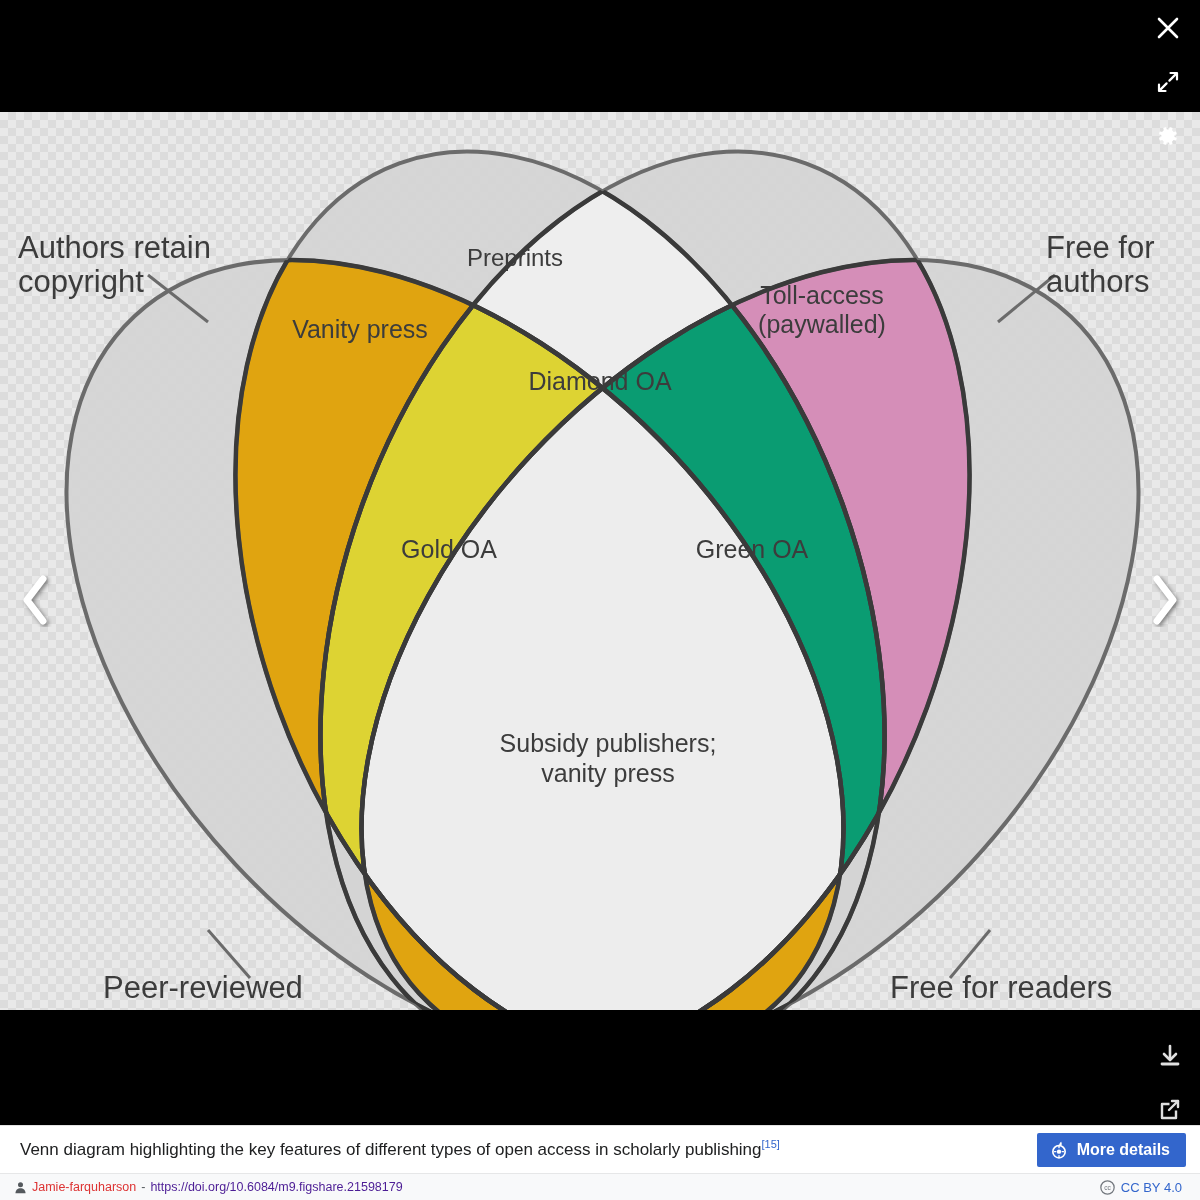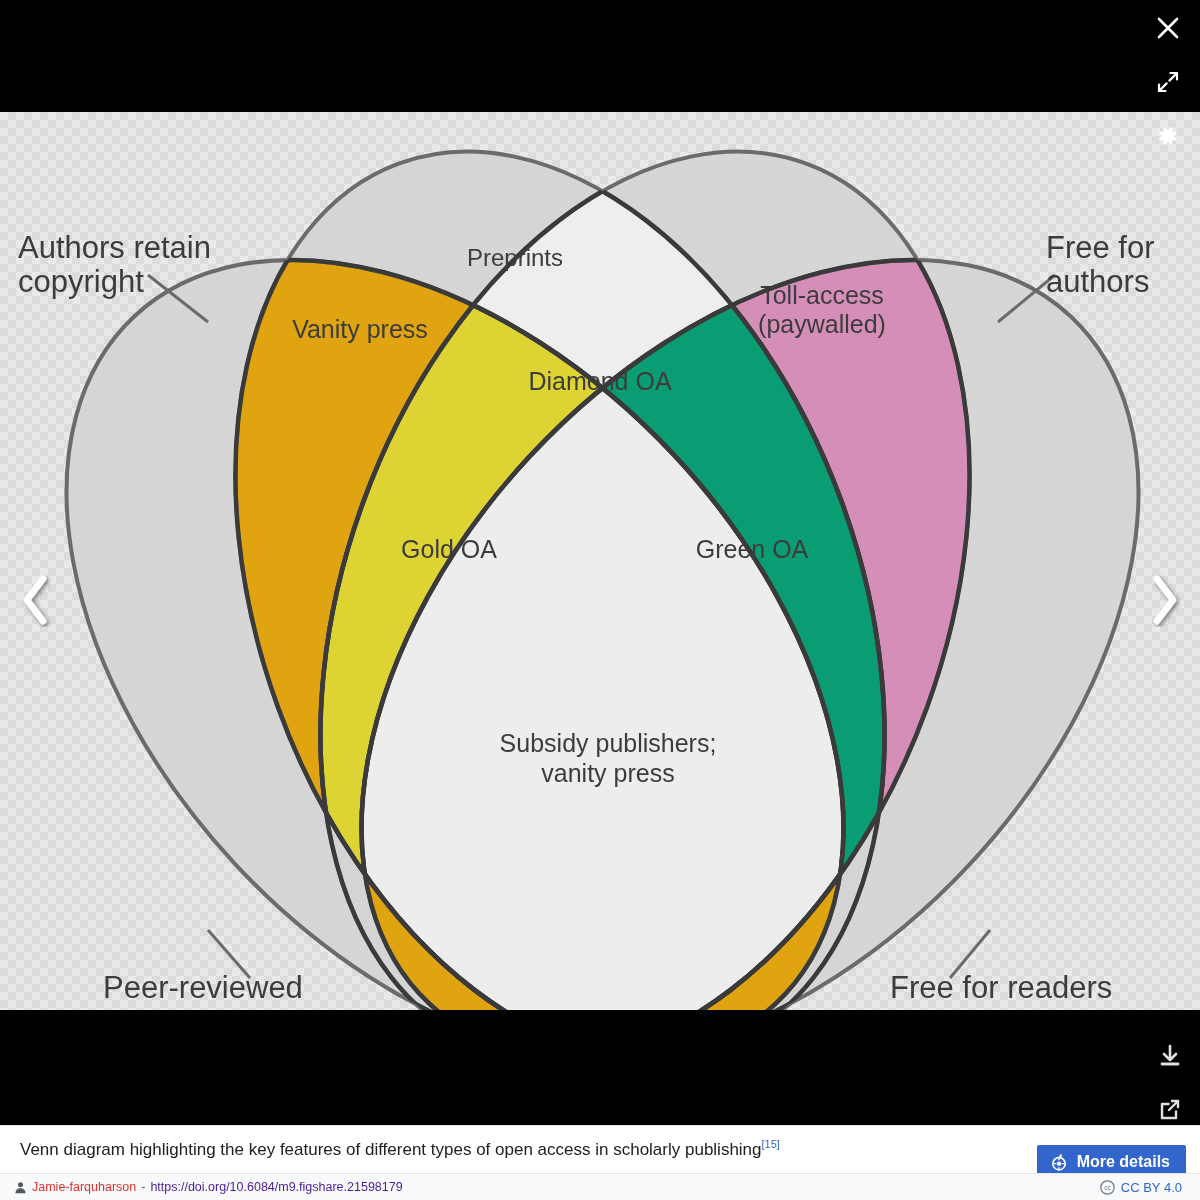--- a/index.html
+++ b/index.html
@@ -101,21 +101,20 @@
     background:#3366cc;
     color:#fff;
     border:none;
     border-radius:2px;
     padding:0 16px 0 12px;
     font-size:16px;
     font-weight:bold;
     font-family:"Liberation Sans", sans-serif;
     display:flex; align-items:center; gap:8px;
     cursor:pointer;
-    margin-top:12px;
   }
 
   
   .creditbar {
     position:absolute; left:0; top:1173px;
     width:1200px; height:27px;
     background:#f8f9fa;
     border-top:1px solid #e6e7e8;
     display:flex; align-items:center;
     font-size:12.5px;

